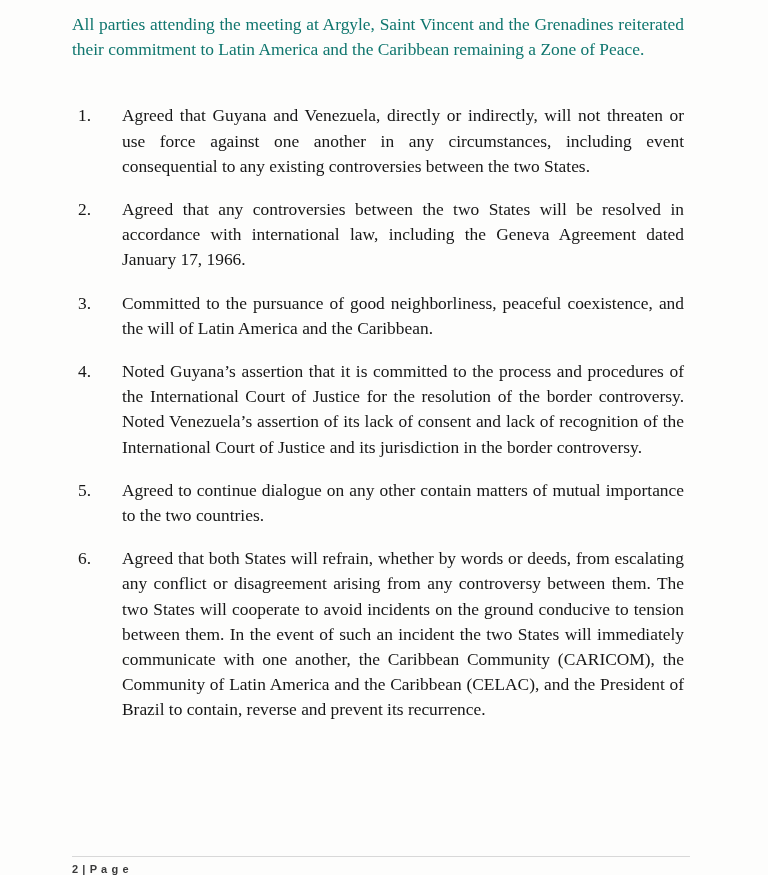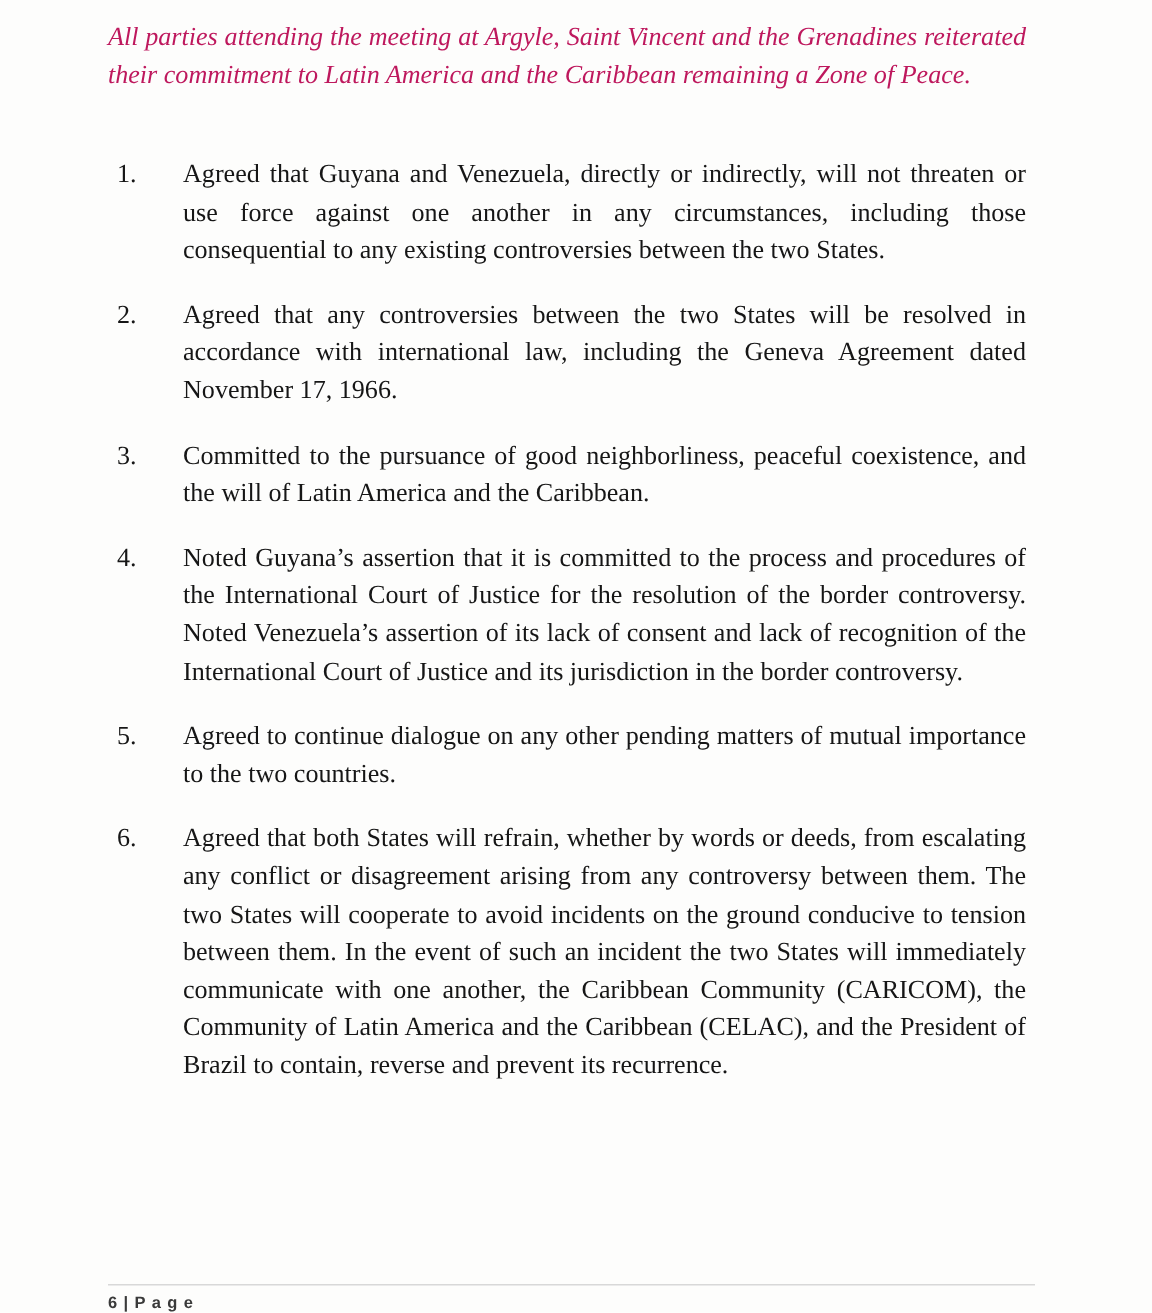--- a/index.html
+++ b/index.html
@@ -27,22 +27,21 @@
     top: 12px;
     width: 612px;
   }
   p.para {
     margin: 0;
     font-size: 17.4px;
     line-height: 25.2px;
     text-align: justify;
     text-justify: inter-word;
     hyphens: none;
-    color: #be185d;
-    font-style: italic;
+    color: #0f766e;
   }
   .gap-intro { height: 18px; }
   .gap-before-list { height: 23px; }
 
   ol.decl-list {
     margin: 0;
     padding: 0;
     list-style: none;
   }
   ol.decl-list > li {
@@ -104,49 +103,49 @@
 
     <div class="gap-intro"></div>
 
 
     <div class="gap-before-list"></div>
 
     <ol class="decl-list">
 
       <li>
         <span class="num">1.</span>
-        <span class="item-text">Agreed that Guyana and Venezuela, directly or indirectly, will not threaten or use force against one another in any circumstances, including those consequential to any existing controversies between the two States.</span>
+        <span class="item-text">Agreed that Guyana and Venezuela, directly or indirectly, will not threaten or use force against one another in any circumstances, including event consequential to any existing controversies between the two States.</span>
       </li>
 
       <li>
         <span class="num">2.</span>
-        <span class="item-text">Agreed that any controversies between the two States will be resolved in accordance with international law, including the Geneva Agreement dated November 17, 1966.</span>
+        <span class="item-text">Agreed that any controversies between the two States will be resolved in accordance with international law, including the Geneva Agreement dated January 17, 1966.</span>
       </li>
 
       <li>
         <span class="num">3.</span>
         <span class="item-text">Committed to the pursuance of good neighborliness, peaceful coexistence, and the will of Latin America and the Caribbean.</span>
       </li>
 
       <li>
         <span class="num">4.</span>
         <span class="item-text">Noted Guyana’s assertion that it is committed to the process and procedures of the International Court of Justice for the resolution of the border controversy. Noted Venezuela’s assertion of its lack of consent and lack of recognition of the International Court of Justice and its jurisdiction in the border controversy.</span>
       </li>
 
       <li>
         <span class="num">5.</span>
-        <span class="item-text">Agreed to continue dialogue on any other pending matters of mutual importance to the two countries.</span>
+        <span class="item-text">Agreed to continue dialogue on any other contain matters of mutual importance to the two countries.</span>
       </li>
 
       <li>
         <span class="num">6.</span>
         <span class="item-text">Agreed that both States will refrain, whether by words or deeds, from escalating any conflict or disagreement arising from any controversy between them. The two States will cooperate to avoid incidents on the ground conducive to tension between them. In the event of such an incident the two States will immediately communicate with one another, the Caribbean Community (CARICOM), the Community of Latin America and the Caribbean (CELAC), and the President of Brazil to contain, reverse and prevent its recurrence.</span>
       </li>
 
     </ol>
   </div>
 
   <div class="footer">
     <div class="footer-rule"></div>
-    <div class="footer-text">6 | P a g e</div>
+    <div class="footer-text">2 | P a g e</div>
   </div>
 
 </div>
 
 </body></html>

